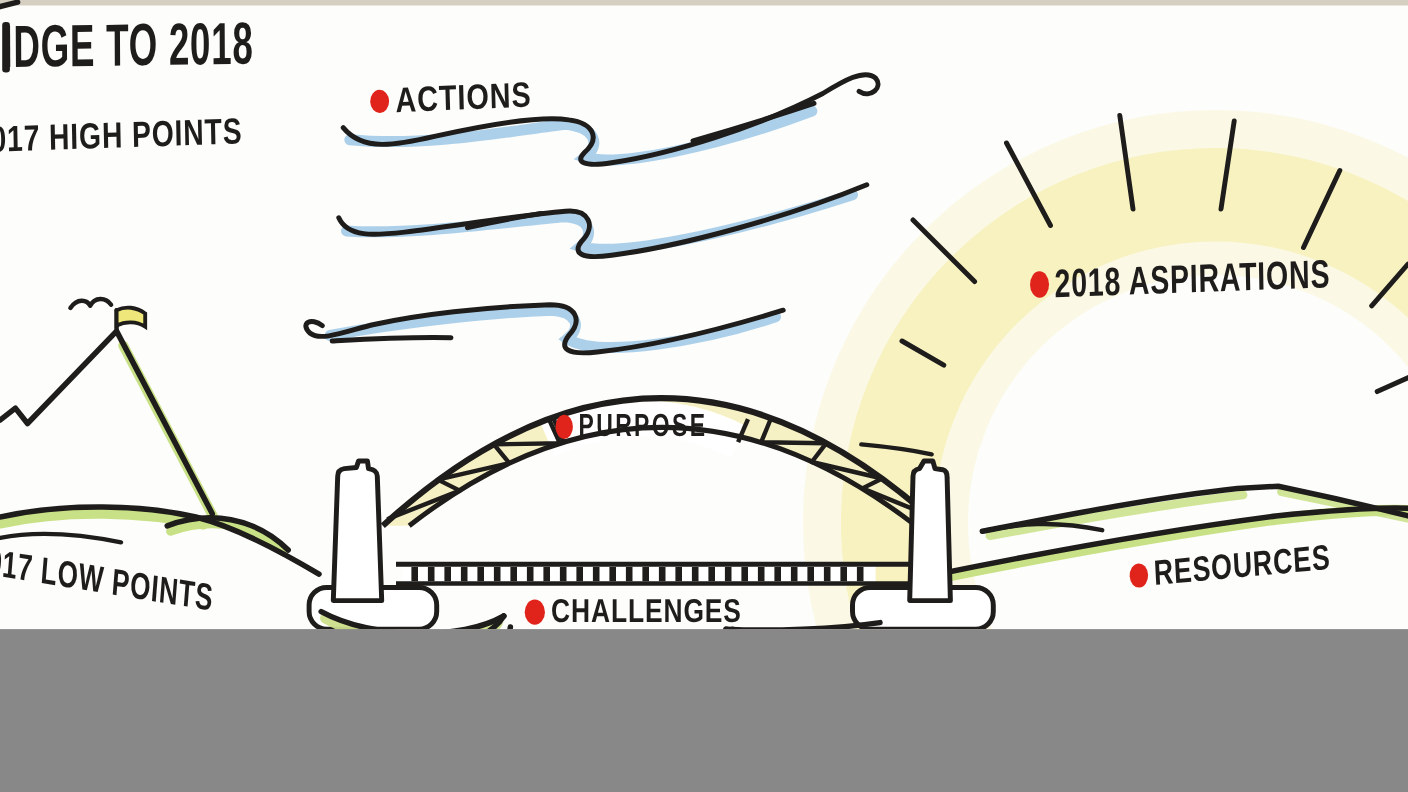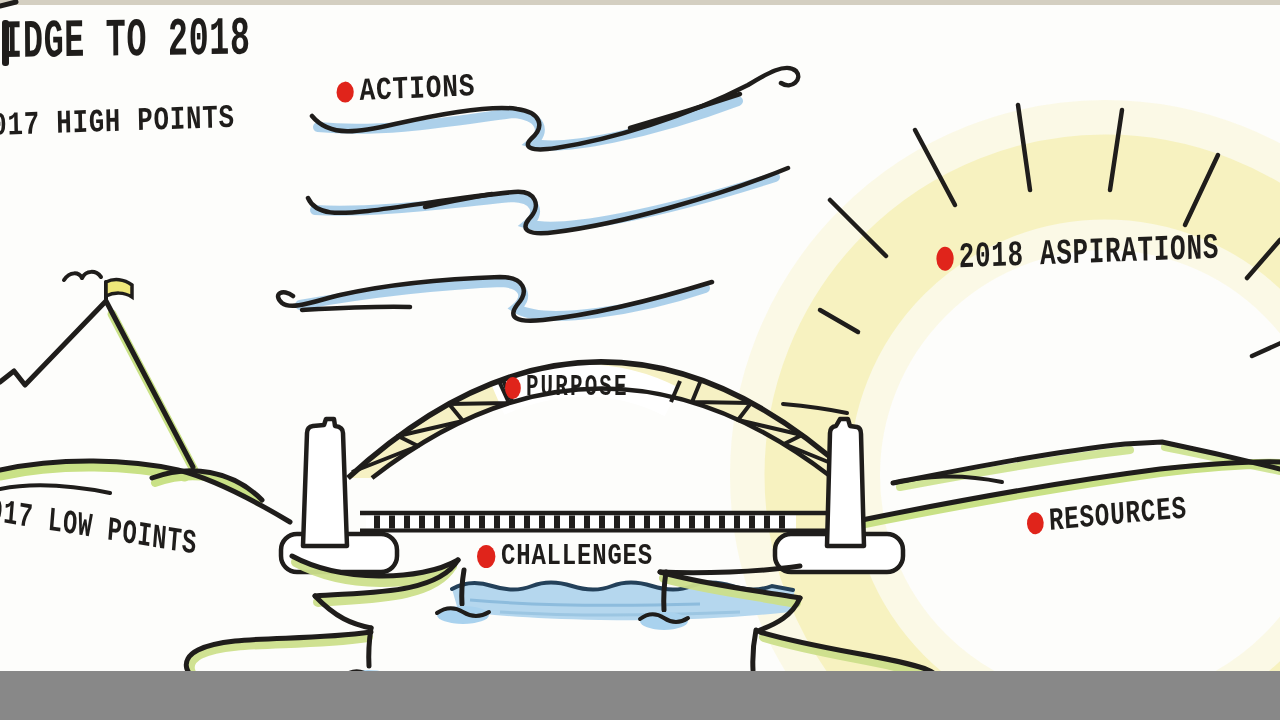--- a/index.html
+++ b/index.html
@@ -1,18 +1,18 @@
 <!DOCTYPE html>
 <html><head>
 <meta charset="utf-8">
 <style>
   html,body{margin:0;padding:0;background:#888;}
   #stage{
-    position:relative;width:1280px;height:671px;overflow:hidden;
-    background:#fdfdfb;font-family:Liberation Mono, monospace;
+    position:relative;width:1280px;height:572px;overflow:hidden;
+    background:#fdfdfb;font-family:Liberation Sans, sans-serif;
   }
   #stage svg{position:absolute;inset:0;}
   .label{
     position:absolute;display:flex;align-items:center;gap:7px;
     color:#1f1d1b;font-weight:700;white-space:nowrap;z-index:2;
     transform-origin:left top;letter-spacing:1px;
   }
   .dot{display:inline-block;border-radius:50%;background:#e0241b;flex:0 0 auto;}
   .t-title    {left:2px;   top:12px;  font-size:54px; transform:scaleX(.62) rotate(-.5deg);}
   .t-stem{position:absolute;left:2px;top:20px;width:7px;height:46px;background:#1f1d1b;border-radius:3px;z-index:2;}

